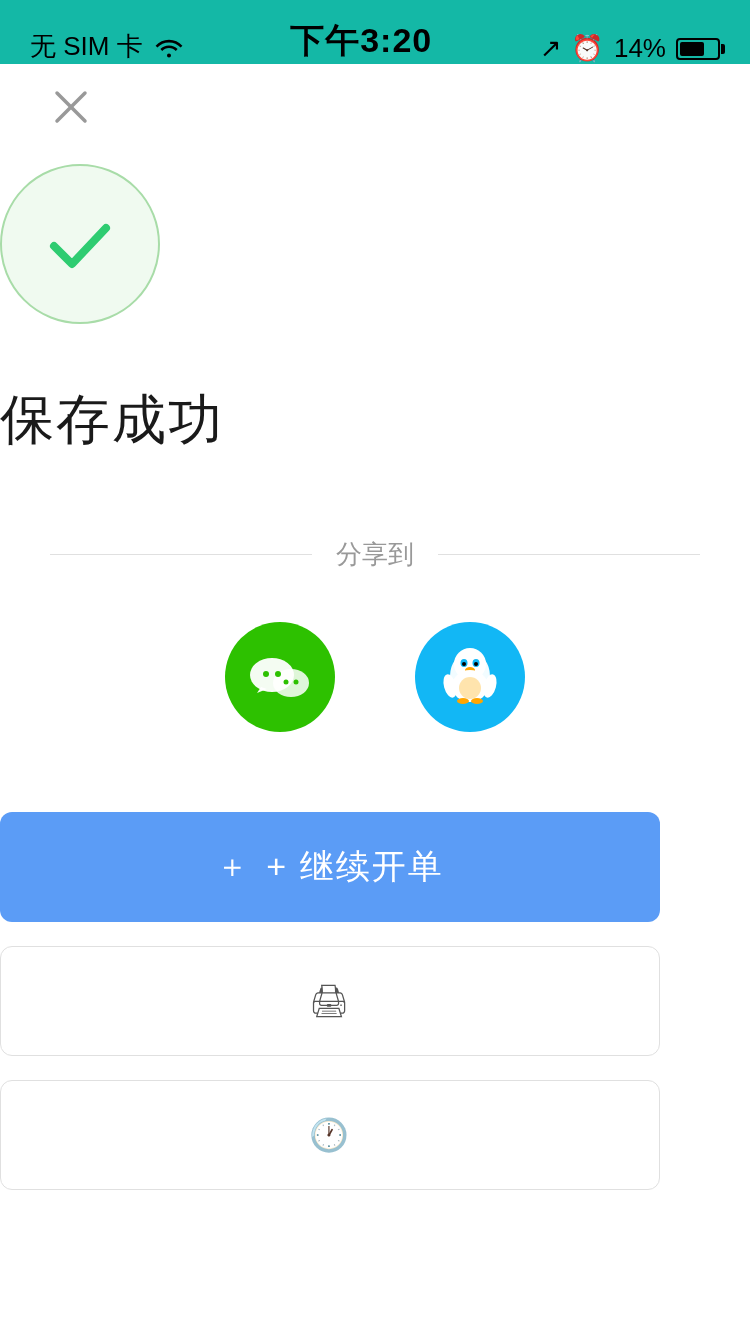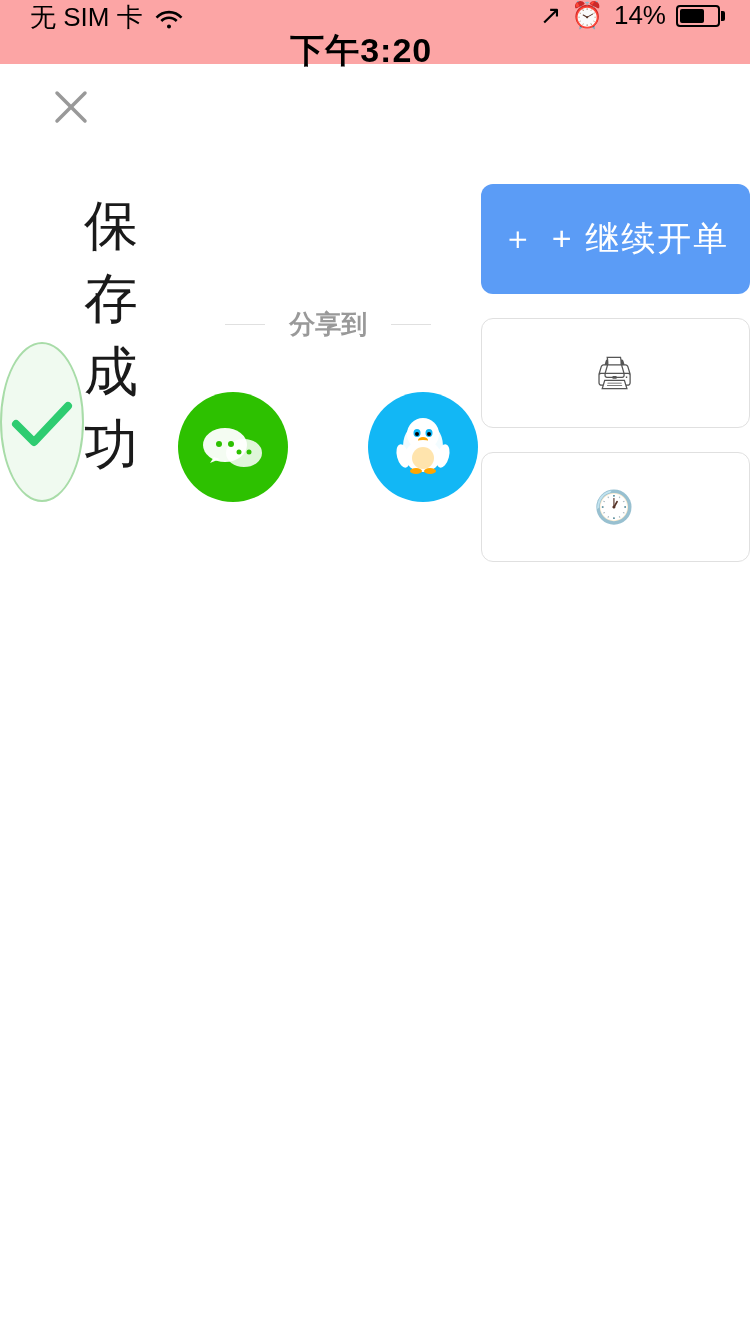--- a/index.html
+++ b/index.html
@@ -11,23 +11,23 @@
       background: #ffffff;
       font-family: -apple-system, "PingFang SC", "Helvetica Neue", Arial, sans-serif;
       position: relative;
       overflow-x: hidden;
     }
 
     
     .status-bar {
       width: 100%;
       height: 64px;
-      background: #fca5a5;
-      display: flex;
-      align-items: flex-start;
+      background: #14b8a6;
+      display: flex;
+      align-items: flex-end;
       justify-content: space-between;
       padding: 0 30px;
       font-size: 28px;
       color: #000;
     }
 
     .status-left {
       display: flex;
       align-items: center;
       gap: 12px;
@@ -105,22 +105,22 @@
     }
 
     .close-btn svg {
       width: 36px;
       height: 36px;
     }
 
     
     .main-content {
       display: flex;
-      flex-direction: row;
-      align-items: flex-end;
+      flex-direction: column;
+      align-items: flex-start;
       padding-top: 100px;
     }
 
     
     .success-circle {
       width: 160px;
       height: 160px;
       border-radius: 50%;
       background: #f0faf0;
       border: 2px solid #a8dca8;
@@ -144,21 +144,20 @@
       letter-spacing: 2px;
     }
 
     
     .share-section {
       width: 100%;
       display: flex;
       flex-direction: column;
       align-items: center;
       margin-bottom: 60px;
-      font-weight: bold;
     }
 
     .share-divider {
       width: 100%;
       display: flex;
       align-items: center;
       padding: 0 50px;
       margin-bottom: 50px;
     }
 

